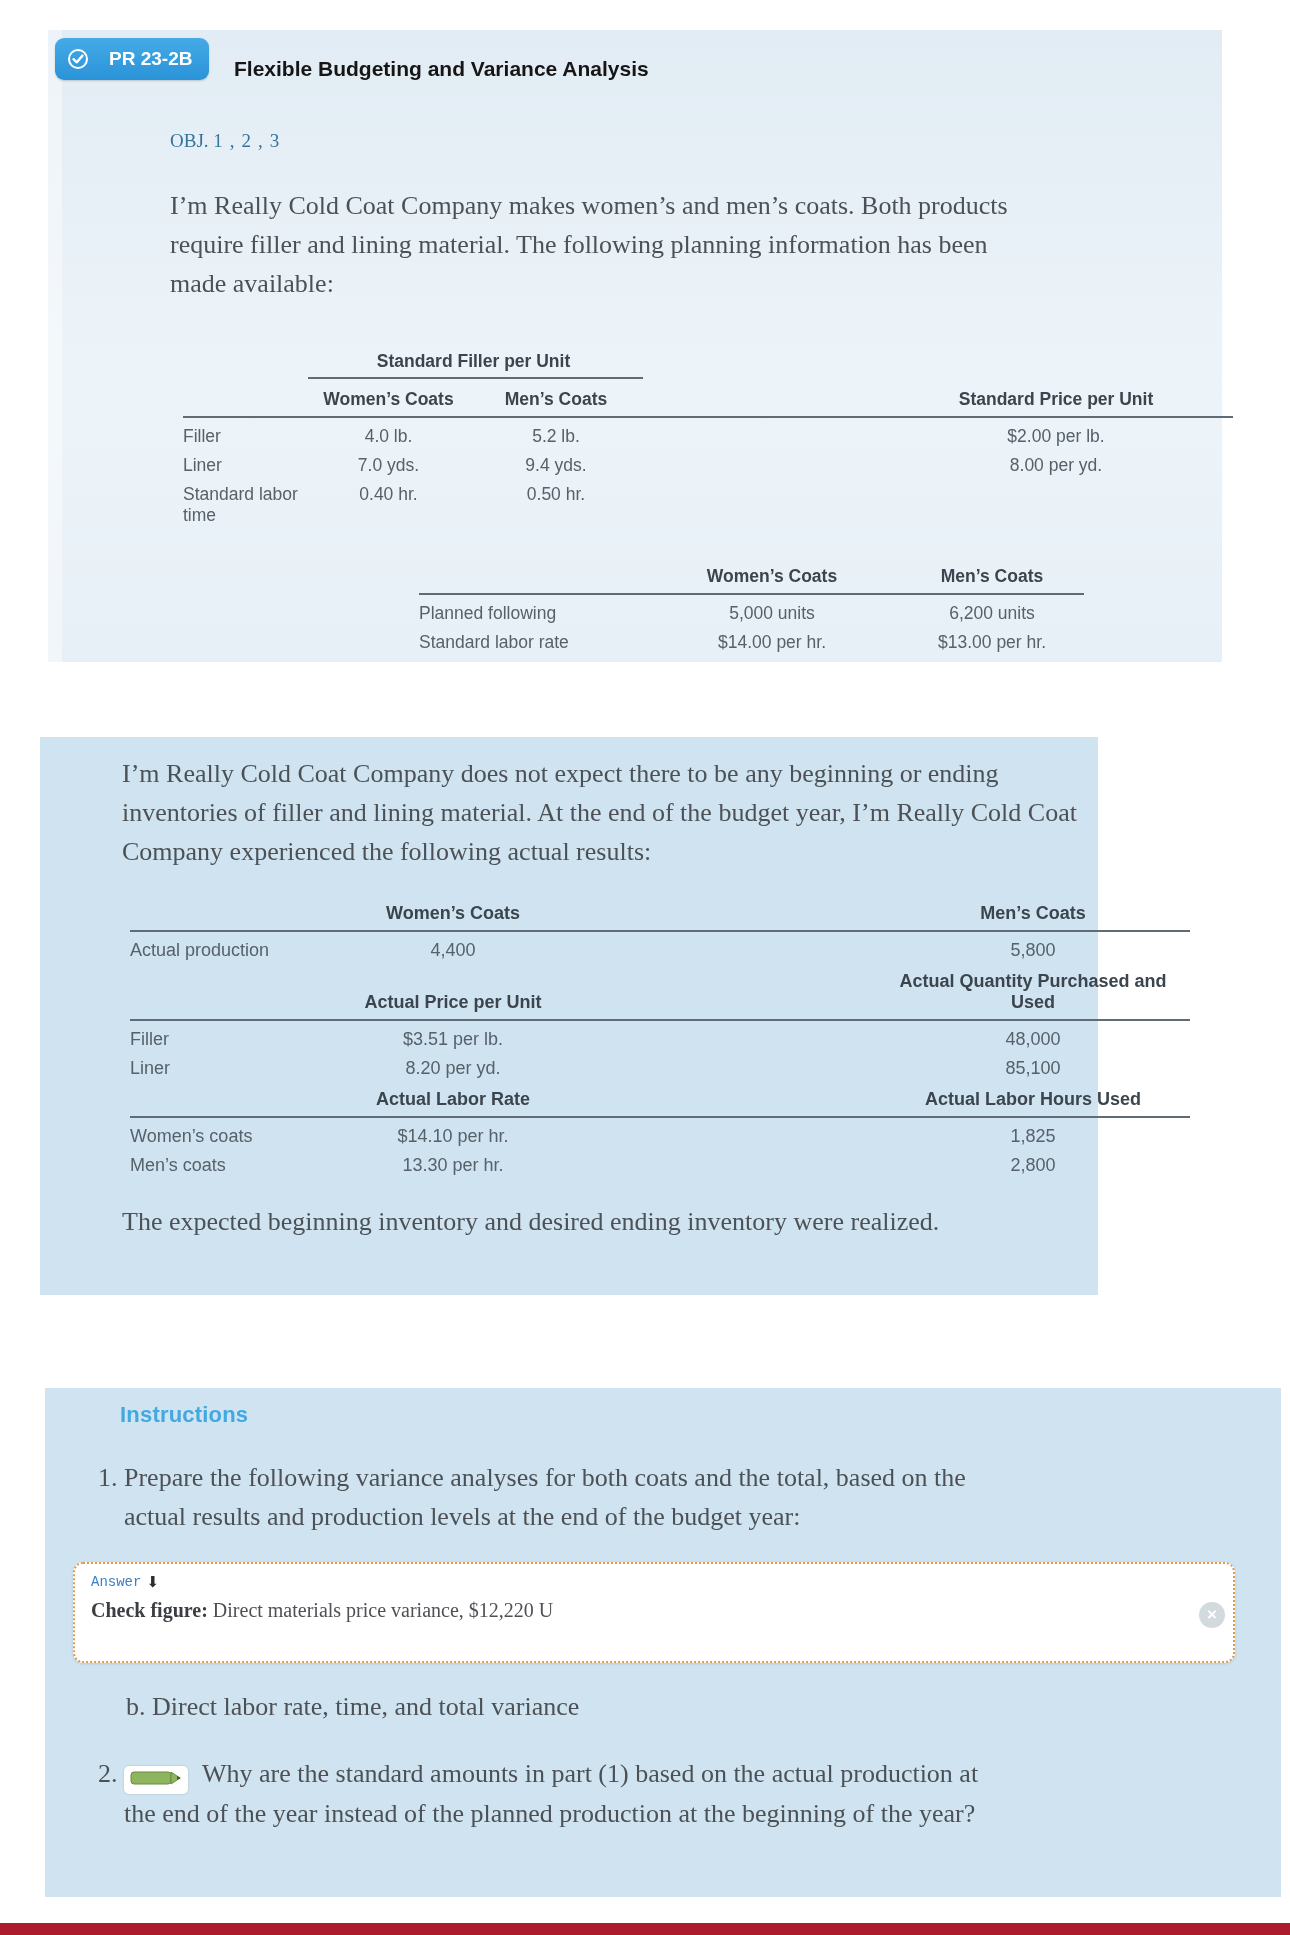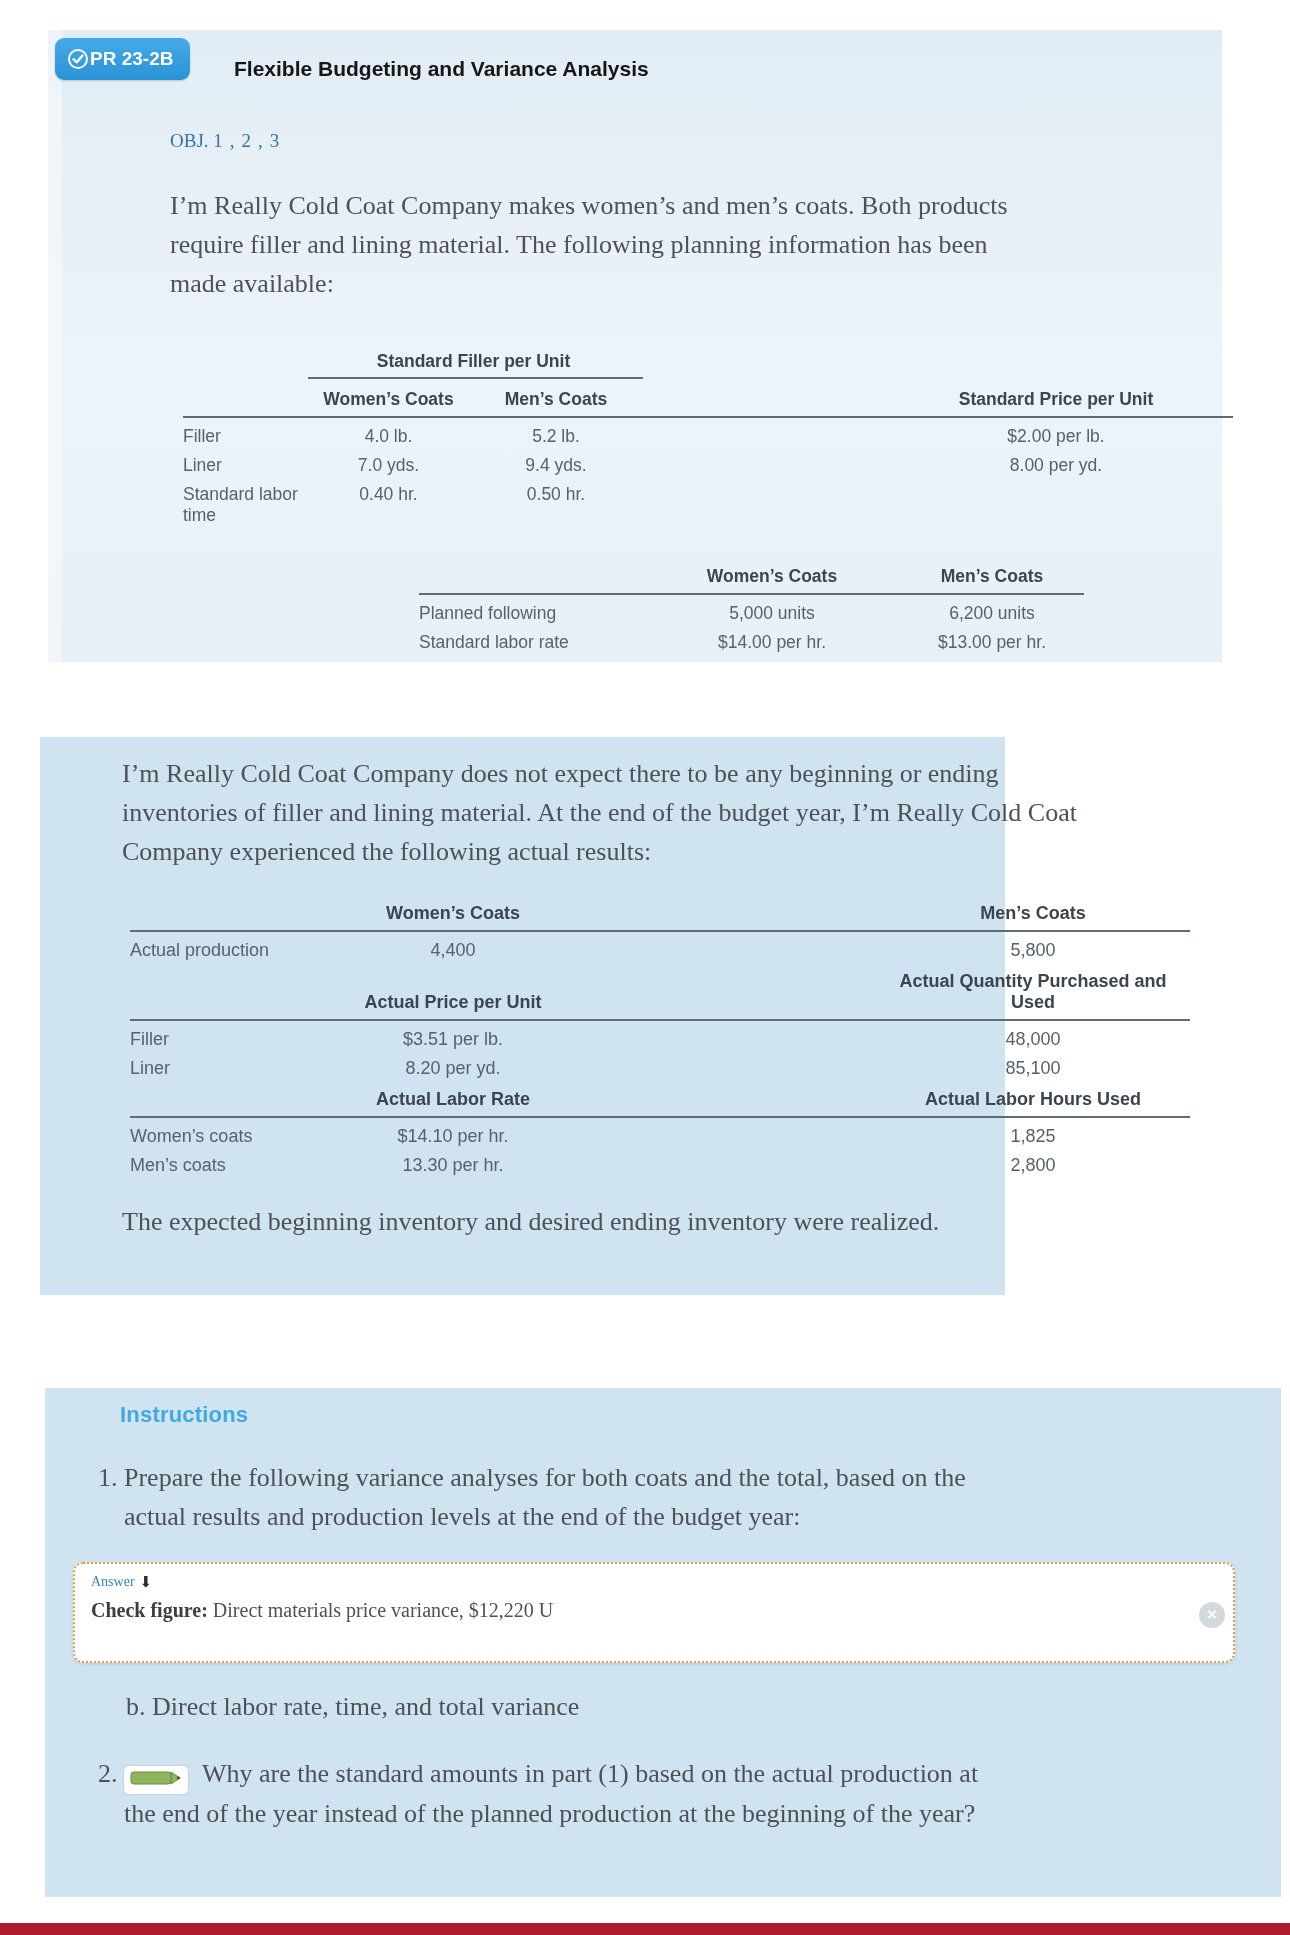--- a/index.html
+++ b/index.html
@@ -12,33 +12,33 @@
   .panel { position:absolute; }
   .panel1 {
     left:48px; top:30px; width:1174px; height:632px;
     background:linear-gradient(180deg,#e2ecf4 0%, #edf4f9 55%, #e7f0f7 100%);
   }
   .panel1::before{
     content:""; position:absolute; left:0; top:0; bottom:0; width:14px;
     background:rgba(255,255,255,0.40);
   }
   .panel2 {
-    left:40px; top:737px; width:965px; height:558px;
+    left:40px; top:737px; width:1058px; height:558px;
     background:#cfe4f0;
   }
   .panel3 {
     left:45px; top:1388px; width:1236px; height:509px;
     background:#cfe4f0;
   }
   
   .serif { font-family:"Liberation Serif", "DejaVu Serif", serif; color:#4d5156; }
   .para  { font-size:26px; line-height:39px; }
   .badge {
     position:absolute; left:7px; top:8px; height:42px;
-    display:inline-flex; align-items:center; gap:1px;
+    display:inline-flex; align-items:center; gap:20px;
     background:linear-gradient(180deg,#45aae6,#2a93d8);
     border-radius:9px; padding:0 17px 0 12px;
     color:#ffffff; font-weight:bold; font-size:19px;
     box-shadow:0 1px 2px rgba(0,0,0,.18); cursor:pointer;justify-content:center;
   }
   .badge svg { display:block; }
   .prob-title {
     position:absolute; left:186px; top:27px;
     font-size:21px; font-weight:bold; color:#161616;
   }
@@ -77,21 +77,21 @@
   .item .itext { width:890px; }
   .subitem { margin-top:24px; margin-left:6px; width:880px; }
   .answer-box {
     position:relative; margin-top:26px; margin-left:-47px;
     width:1162px; height:101px;
     background:#ffffff; border:2px dotted #e09a4a; border-radius:10px;
     box-shadow:0 1px 3px rgba(0,0,0,.12);
     padding:8px 16px;
   }
   .answer-link { display:inline-flex; align-items:center; gap:5px; cursor:pointer; }
-  .answer-link .alabel { font-size:14px; color:#3a7fc2; font-family:Liberation Serif, serif; }
+  .answer-link .alabel { font-size:14px; color:#3a7fc2; font-family:Liberation Mono, monospace; }
   .answer-link .arrow { font-size:15px; color:#2b2f33; }
   .answer-close {
     position:absolute; right:8px; top:38px; width:26px; height:26px;
     border:none; border-radius:50%; background:#d3dade; color:#ffffff;
     font-size:17px; font-weight:bold; line-height:26px; text-align:center; cursor:pointer;
     font-family:"Liberation Sans",sans-serif; padding:0;
   }
   .check-line { margin-top:8px; font-size:20px; }
   .check-label { font-weight:bold; color:#3b3e42; }
   .item2 { margin-top:28px; }

